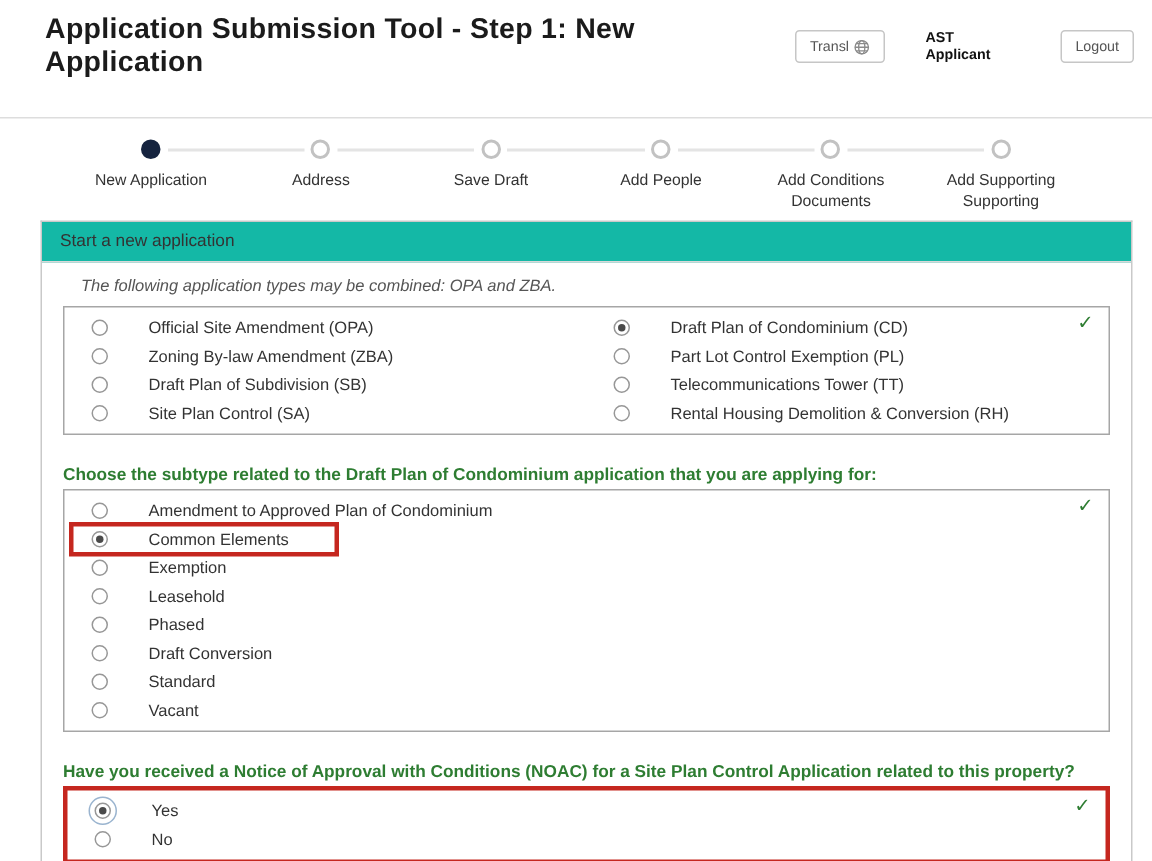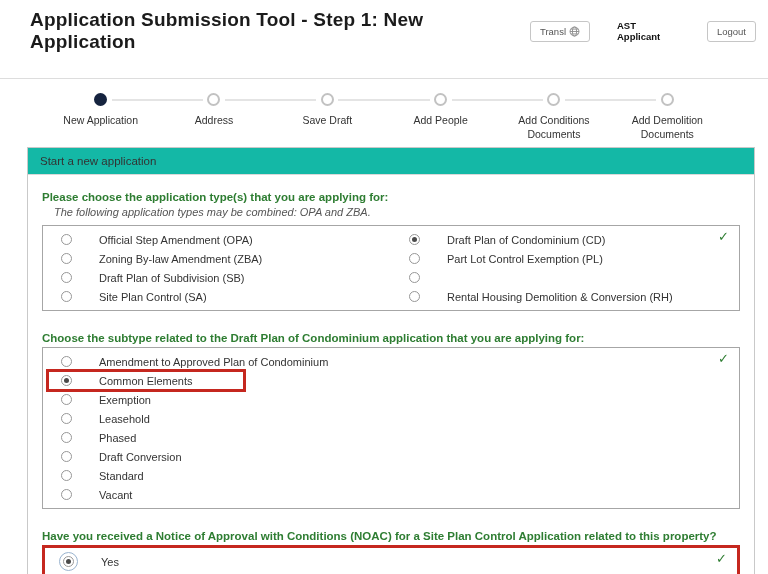--- a/index.html
+++ b/index.html
@@ -11,21 +11,21 @@
   }
   *{box-sizing:border-box;}
   html,body{margin:0;padding:0;}
   body{
     width:768px;height:574px;overflow:hidden;background:#fff;
     font-family:"Liberation Sans",sans-serif;color:#333;
   }
   
   .app-header{display:flex;align-items:center;padding:9px 12px 25px 30px;border-bottom:1px solid #ddd;}
   .app-title{font-size:19px;font-weight:bold;color:#1b1b1b;letter-spacing:.2px;}
-  .header-right{margin-left:auto;display:flex;align-items:center;gap:27px;}
+  .header-right{margin-left:auto;display:flex;gap:27px;}
   .btn-light{
     display:inline-flex;align-items:center;gap:3px;background:#fff;border:1px solid #c6c6c6;
     border-radius:3px;padding:4px 9px;font-size:9.5px;color:#555;cursor:pointer;
   }
   .user-label{font-size:9.5px;font-weight:bold;color:#111;}
   .globe{width:11px;height:11px;display:inline-block;}
   
   .stepper{display:flex;margin:14px 44px 6px 44px;}
   .step{flex:1;text-align:center;position:relative;}
   .step:not(:last-child)::after{
@@ -47,21 +47,21 @@
   .group-box{border:1px solid #a6a6a6;position:relative;padding:4px 0;margin-bottom:4px;background:#fff;}
   .group-box.red-outline{border:3px solid var(--highlight-red,#c5271f);}
   .box-check{
     position:absolute;right:10px;top:3px;color:var(--check-green,#2e7d32);
     font-weight:bold;font-size:13px;font-family:"DejaVu Sans",sans-serif;
   }
   .opt-grid{display:grid;grid-template-columns:1fr 1fr;}
   .opt-row{display:flex;align-items:center;height:19px;cursor:pointer;}
   .hl-wrap{display:inline-flex;align-items:center;height:19px;}
   .opt-row.highlight .hl-wrap{
-    border:3px solid var(--highlight-red,#c5271f);height:23px;width:200px;margin-left:3px;
+    border:3px solid var(--highlight-red,#c5271f);height:23px;width:180px;margin-left:3px;
   }
   .opt-row.highlight .radio{margin-left:12px;}
   .radio{
     width:11px;height:11px;flex:none;margin-left:18px;border:1px solid #979797;border-radius:50%;
     background:#fff;position:relative;
   }
   .radio.sel::after{content:"";position:absolute;left:2px;top:2px;width:5px;height:5px;border-radius:50%;background:#4a4a4a;}
   .radio.focus{outline:1px solid #9ab4cf;outline-offset:3px;}
   .opt-label{margin-left:27px;font-size:11px;color:#333;white-space:nowrap;}
   .spacer{height:9px;}
@@ -103,38 +103,37 @@
     <div class="step">
       <span class="dot"></span>
       <div class="step-label">Add People</div>
     </div>
     <div class="step">
       <span class="dot"></span>
       <div class="step-label">Add Conditions Documents</div>
     </div>
     <div class="step">
       <span class="dot"></span>
-      <div class="step-label">Add Demolition Documents</div>
+      <div class="step-label">Add Supporting Supporting</div>
     </div>
   </div>
 
 <div class="panel">
   <div class="panel-header">Start a new application</div>
   <div class="panel-body">
 
-    <div class="q-heading">Please choose the application type(s) that you are applying for:</div>
     <div class="note">The following application types may be combined: OPA and ZBA.</div>
     <div class="group-box">
       <span class="box-check">✓</span>
       <div class="opt-grid">
         <div id="type-col-0">
             <div class="opt-row">
               <span class="hl-wrap">
                 <span class="radio"></span>
-                <span class="opt-label">Official Step Amendment (OPA)</span>
+                <span class="opt-label">Official Site Amendment (OPA)</span>
               </span>
             </div>
             <div class="opt-row">
               <span class="hl-wrap">
                 <span class="radio"></span>
                 <span class="opt-label">Zoning By-law Amendment (ZBA)</span>
               </span>
             </div>
             <div class="opt-row">
               <span class="hl-wrap">
@@ -158,20 +157,21 @@
             </div>
             <div class="opt-row">
               <span class="hl-wrap">
                 <span class="radio"></span>
                 <span class="opt-label">Part Lot Control Exemption (PL)</span>
               </span>
             </div>
             <div class="opt-row">
               <span class="hl-wrap">
                 <span class="radio"></span>
+                <span class="opt-label">Telecommunications Tower (TT)</span>
               </span>
             </div>
             <div class="opt-row">
               <span class="hl-wrap">
                 <span class="radio"></span>
                 <span class="opt-label">Rental Housing Demolition &amp; Conversion (RH)</span>
               </span>
             </div>
           </div>
       </div>

